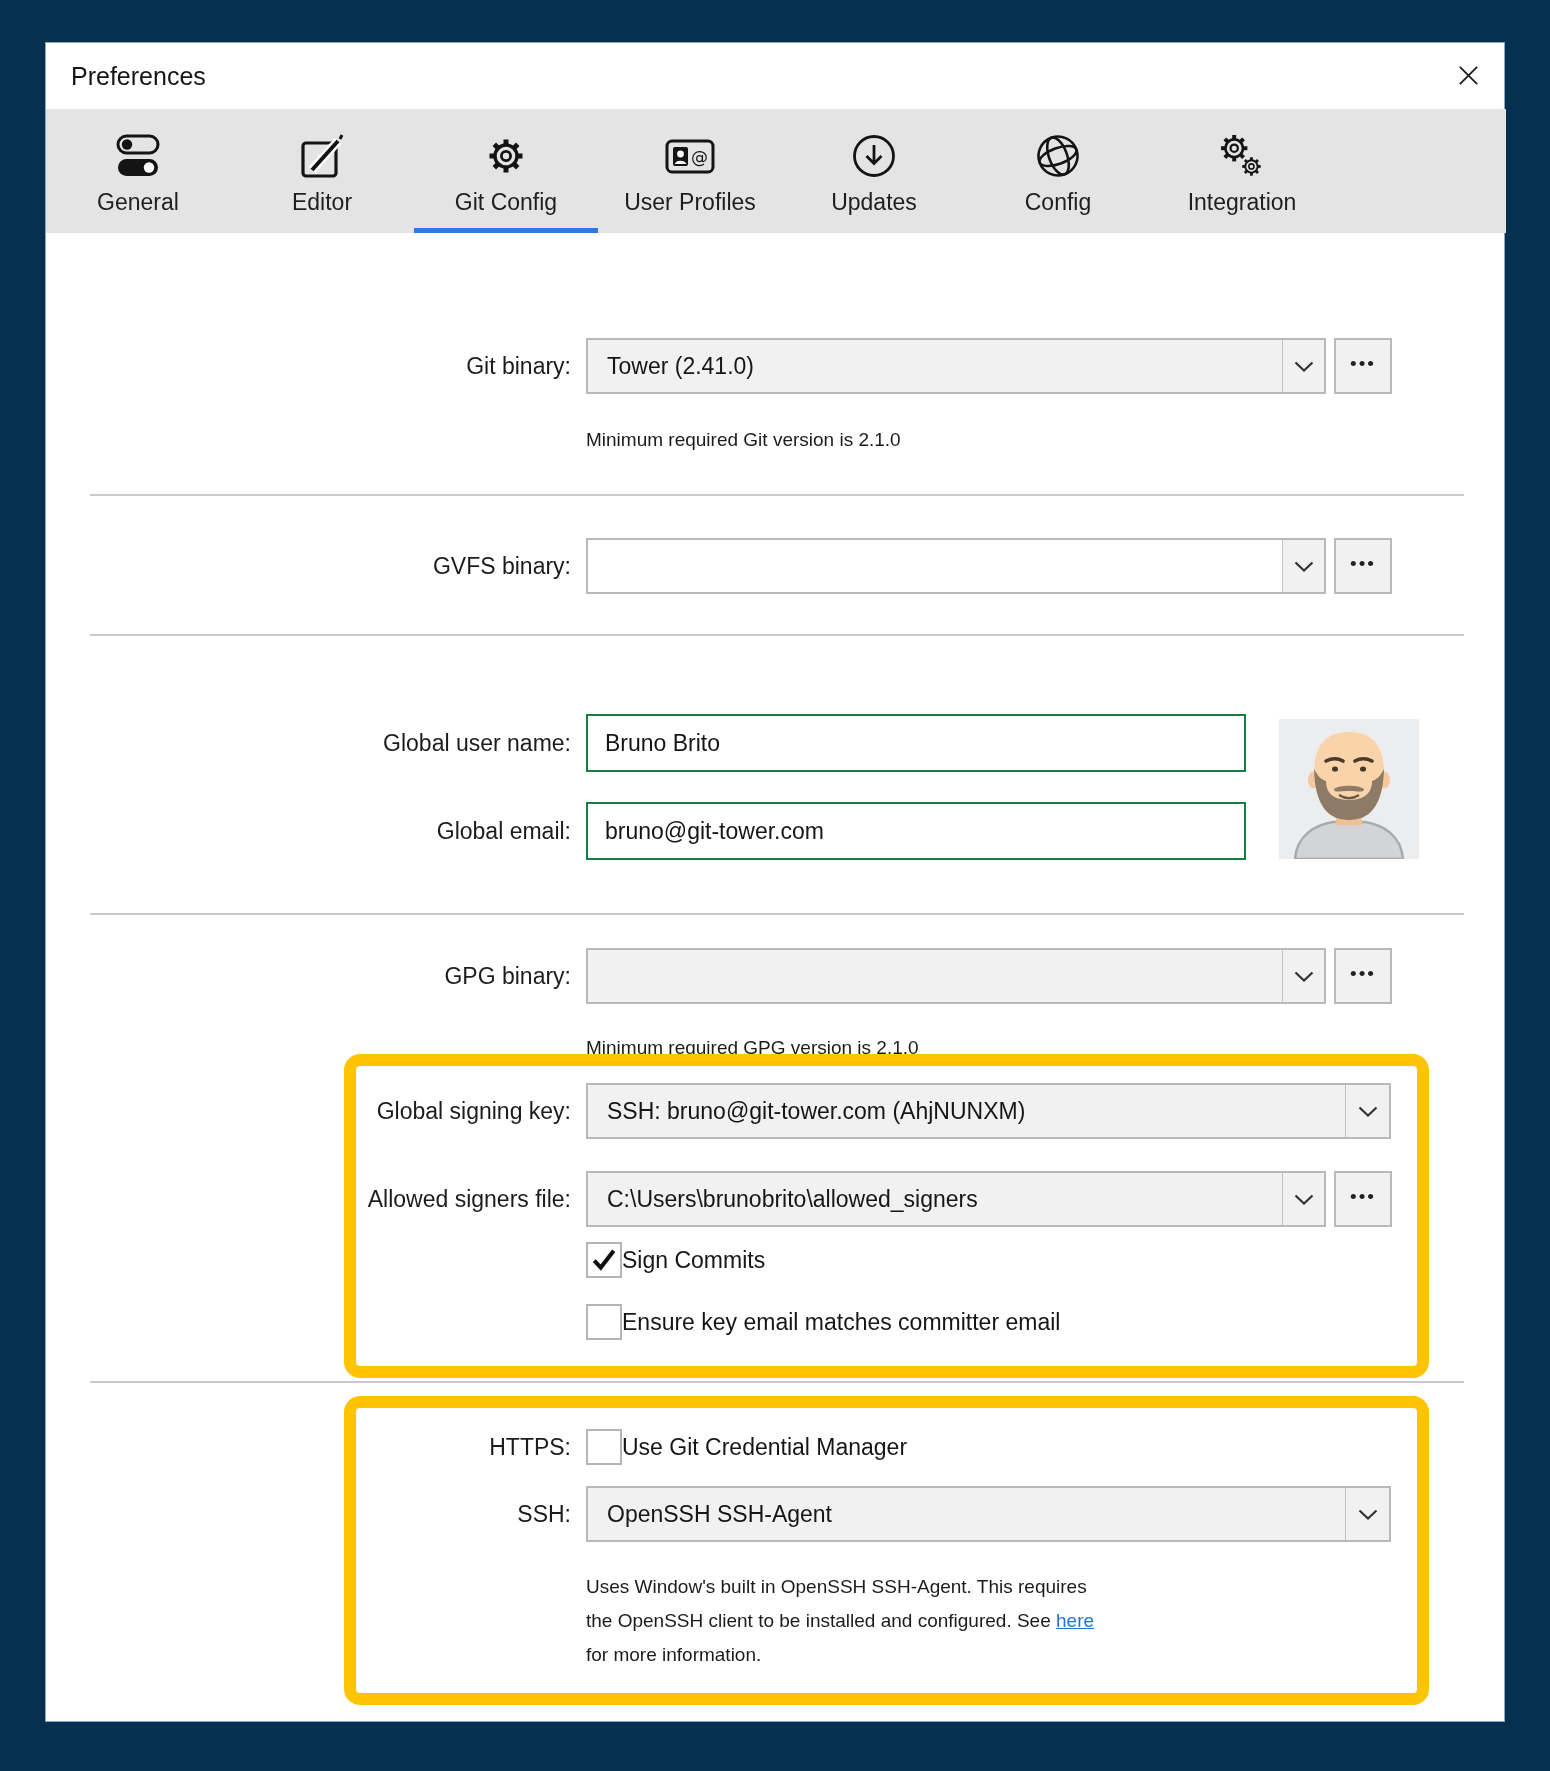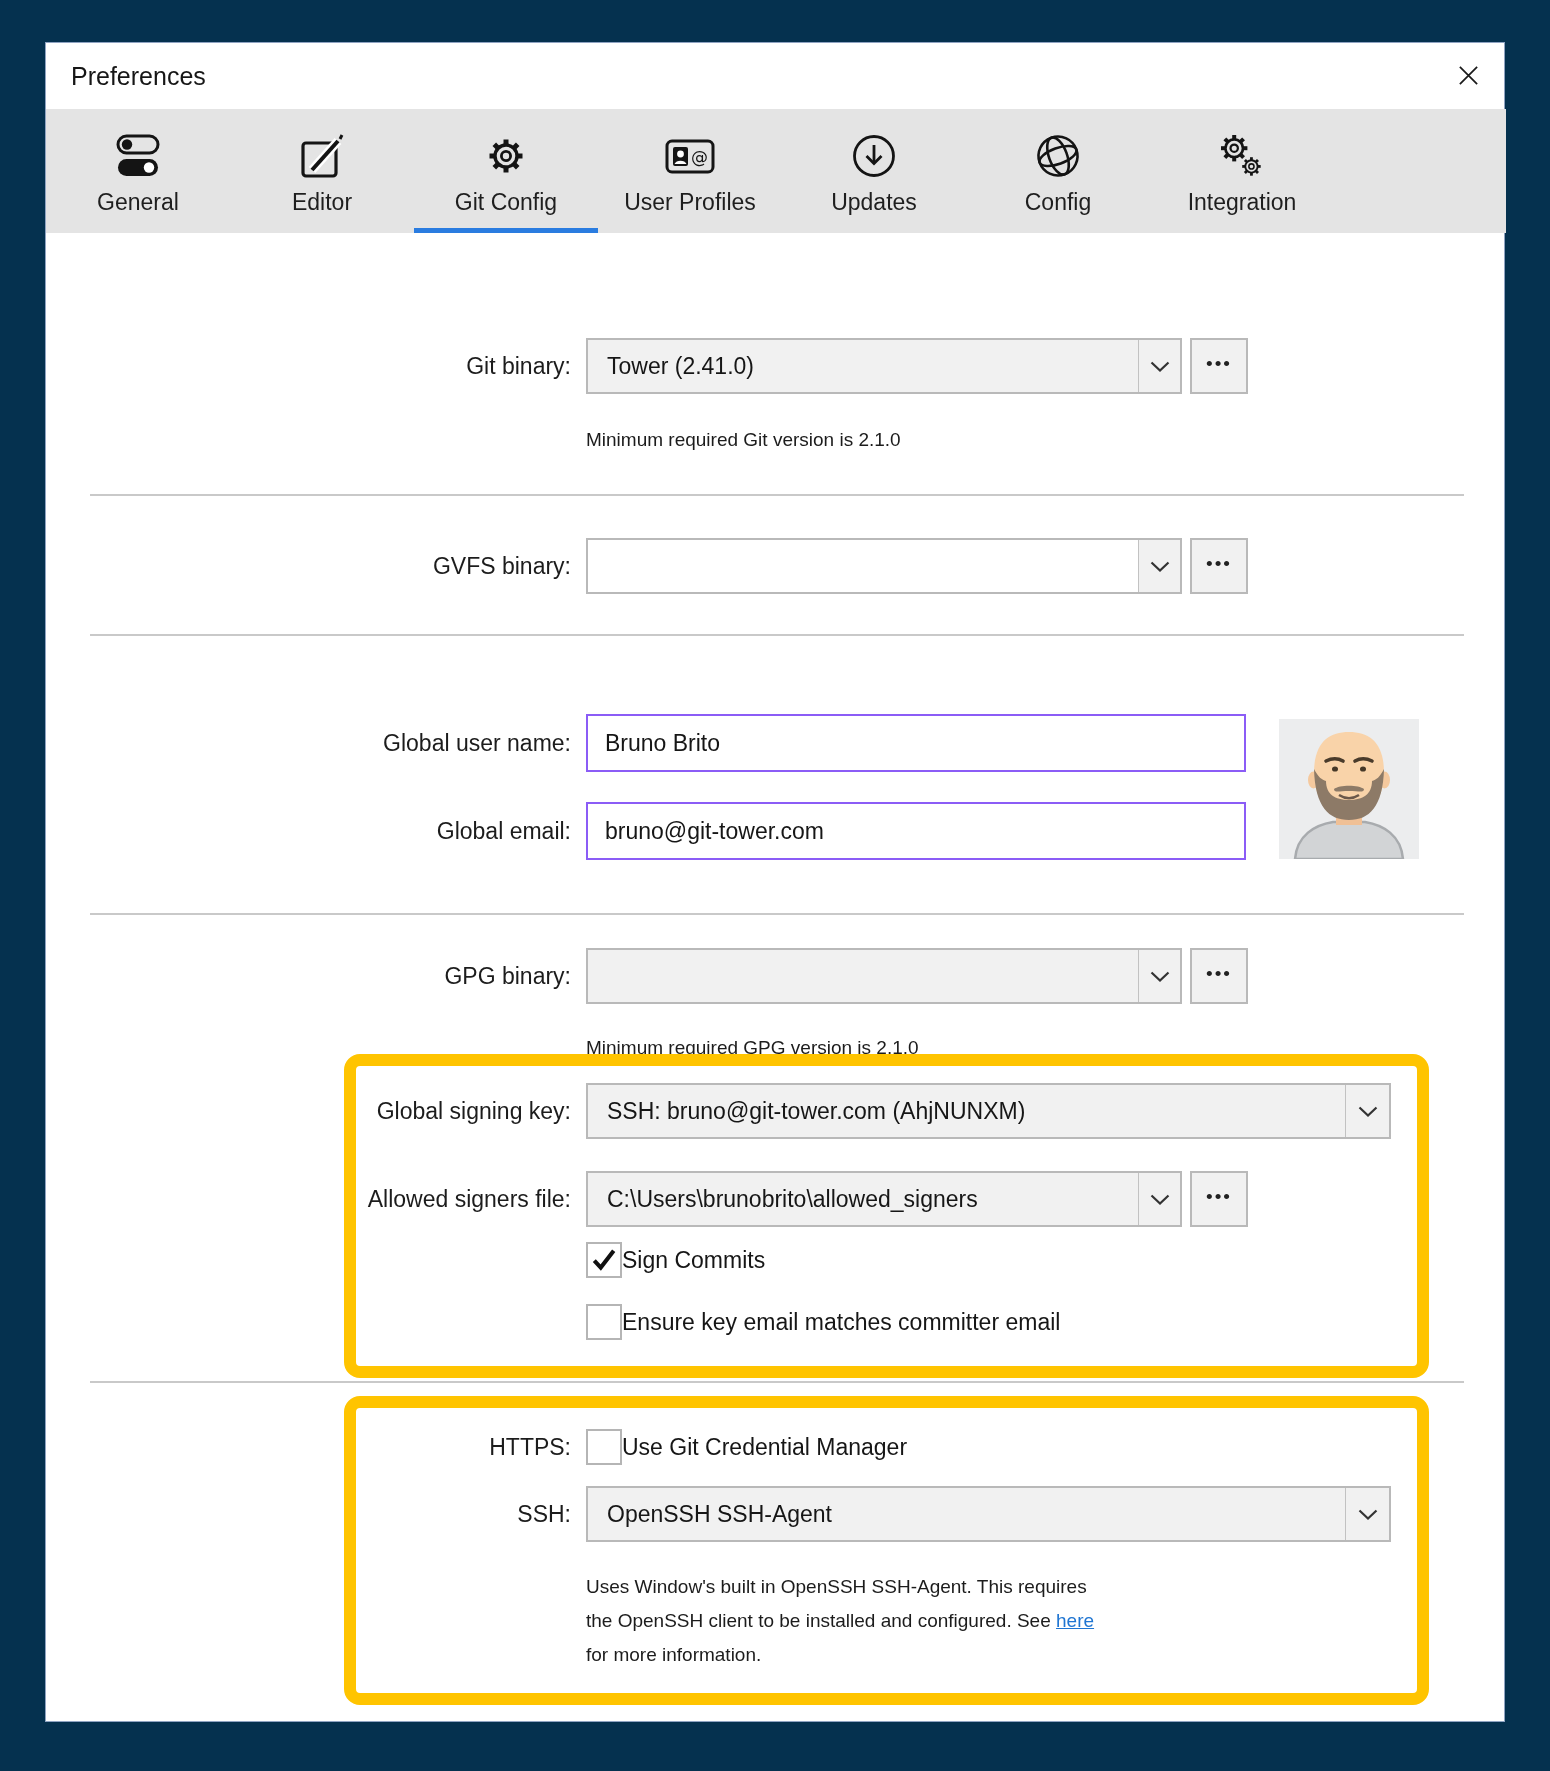--- a/index.html
+++ b/index.html
@@ -31,25 +31,25 @@
   .tab .ticon{height:58px;display:flex;align-items:center;justify-content:center;}
   .tab .tlabel{font-size:23px;color:#1e1e1e;margin-top:4px;white-space:nowrap;}
   .tab.selected{box-shadow:inset 0 -5px 0 var(--tab-underline);}
   
   .row{position:absolute;left:0;width:1460px;display:flex;align-items:center;}
   .lbl{width:540px;padding-right:15px;text-align:right;font-size:23px;color:#1c1c1c;white-space:nowrap;}
   .combo{display:flex;align-items:stretch;height:56px;background:#f1f1f1;border:2px solid #b9b9b9;}
   .combo .val{flex:1;display:flex;align-items:center;padding-left:19px;font-size:23px;color:#161616;white-space:nowrap;overflow:hidden;}
   .combo .chev{width:42px;border-left:1px solid #c2c2c2;display:flex;align-items:center;justify-content:center;cursor:pointer;background:#f1f1f1;}
   .combo.white{background:#fff;}
-  .combo.w740{width:596px;}
+  .combo.w740{width:740px;}
   .combo.w805{width:805px;}
   .combo.w805 .chev{width:44px;}
   .btn-dots{width:58px;height:56px;margin-left:8px;background:#f1f1f1;border:2px solid #b9b9b9;display:flex;align-items:center;justify-content:center;cursor:pointer;font-size:19px;letter-spacing:2px;color:#222;line-height:1;padding-bottom:6px;}
-  .tinput{height:58px;width:660px;border:2px solid #8b5cf6;background:#fff;font-size:23px;padding:0 17px;font-family:inherit;color:#161616;outline:none;}
+  .tinput{height:58px;width:660px;border:2px solid #15803d;background:#fff;font-size:23px;padding:0 17px;font-family:inherit;color:#161616;outline:none;}
   .checkbox{width:36px;height:36px;min-width:36px;border:2px solid #b5b5b5;background:#fff;display:flex;align-items:center;justify-content:center;cursor:pointer;}
   .checkbox svg{display:none;}
   .checkbox.checked svg{display:block;}
   .cb-label{margin-left:0;font-size:23px;color:#161616;white-space:nowrap;}
   .helper{position:absolute;left:540px;font-size:19px;color:#1c1c1c;line-height:34px;}
   .helper a{color:var(--link-blue);text-decoration:underline;cursor:pointer;text-align:center;}
   .divider{position:absolute;left:44px;width:1374px;height:2px;background:#c9c9c9;}
   .hl-box{position:absolute;left:298px;width:1085px;border:12px solid var(--highlight-yellow);border-radius:16px;pointer-events:none;}
   .avatar{position:absolute;left:1233px;top:676px;width:140px;height:140px;}
   svg{display:block;}

